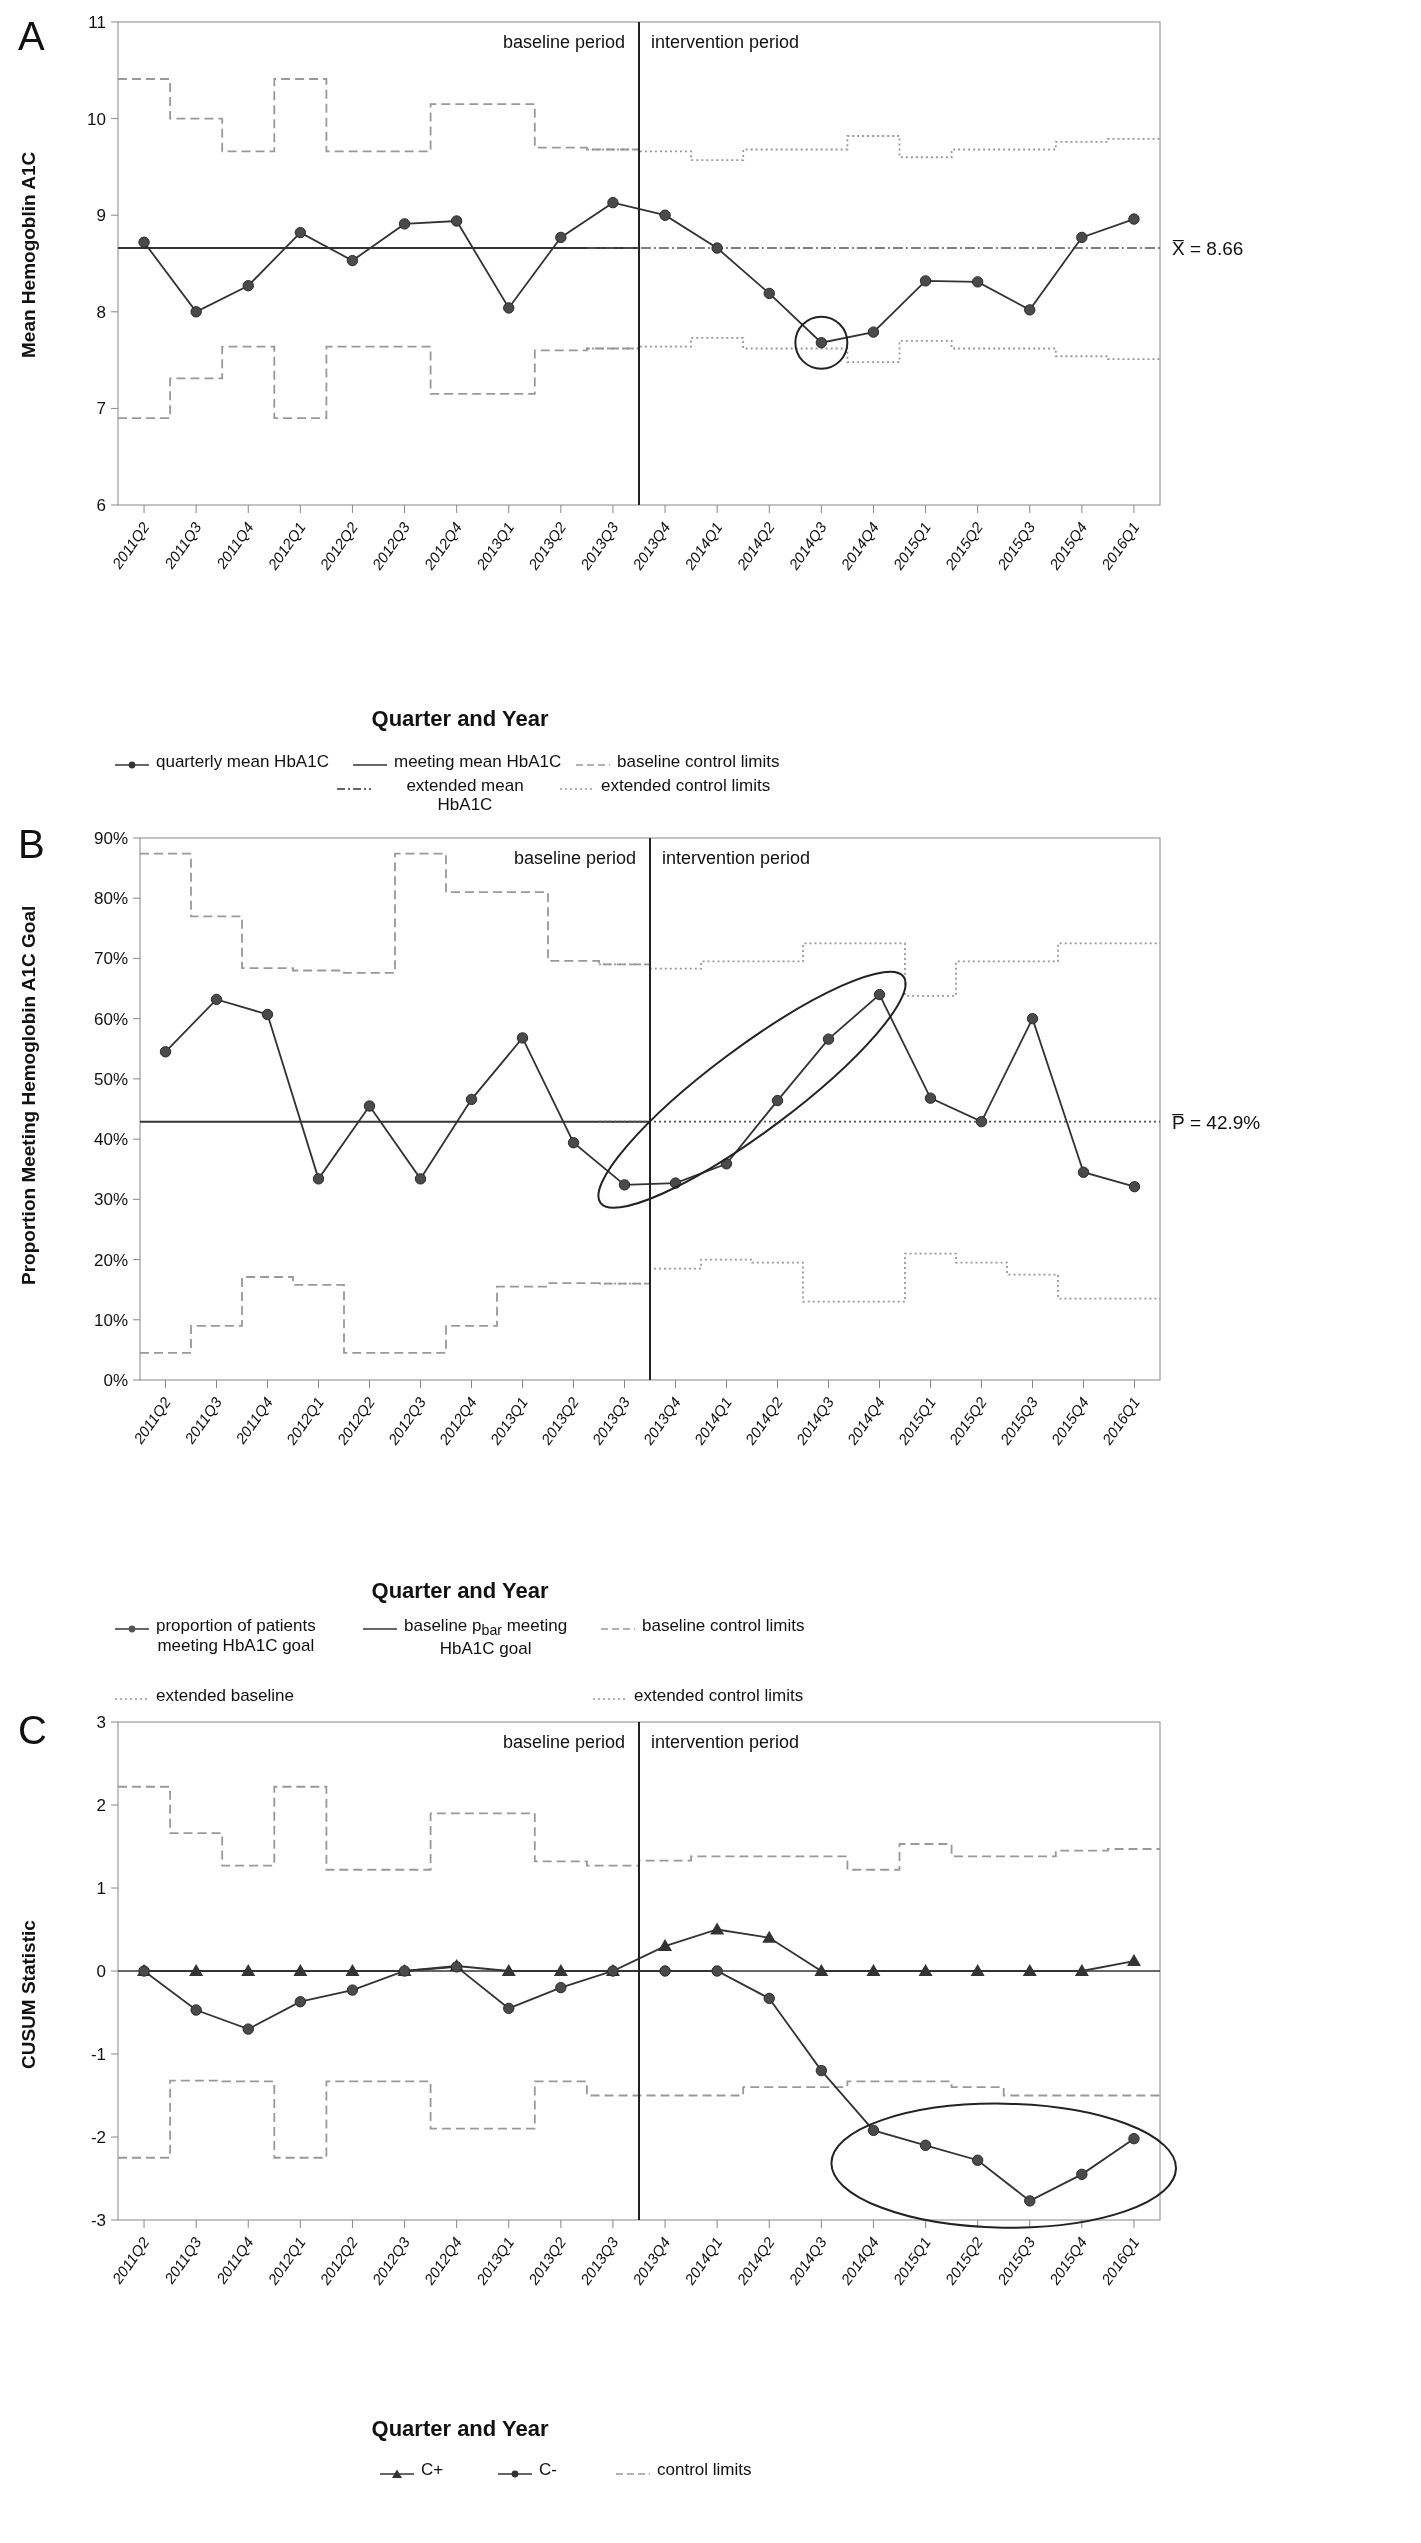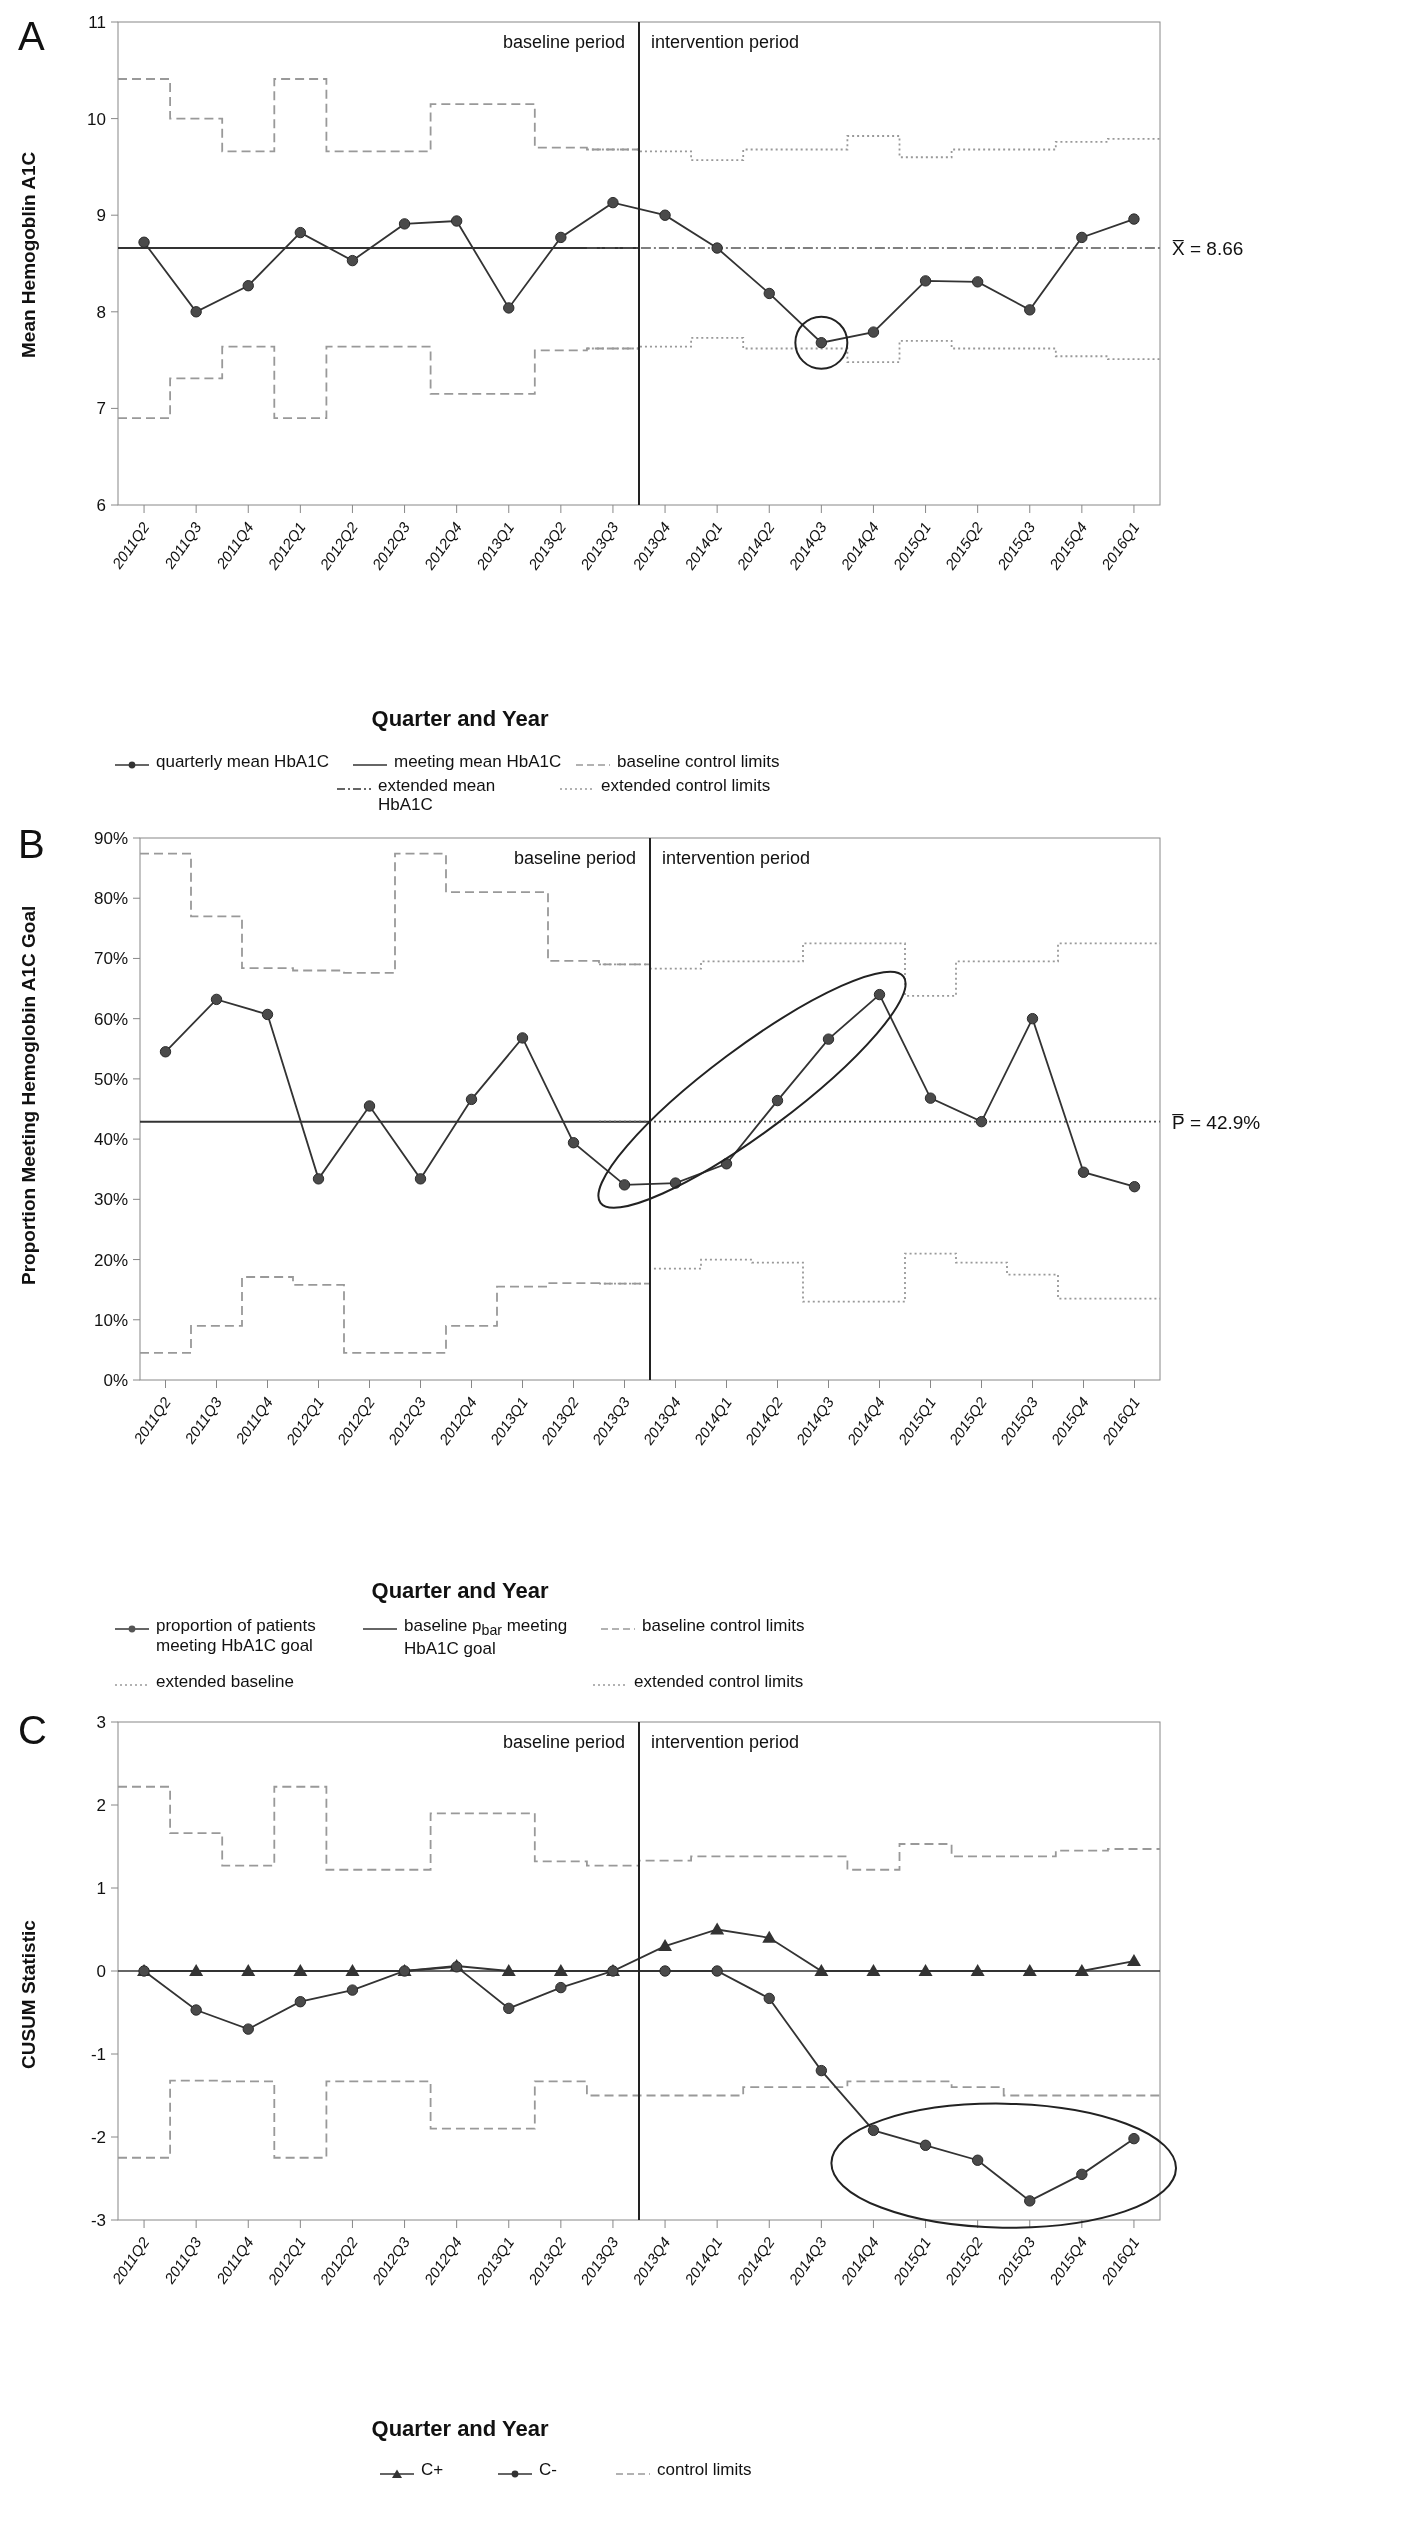--- a/index.html
+++ b/index.html
@@ -4,21 +4,21 @@
 <style>
   html,body{margin:0;padding:0;background:#ffffff;}
   body{width:1421px;height:2543px;font-family:"Liberation Sans",sans-serif;color:#111;position:relative;}
   .panel{position:relative;width:1421px;}
   .panel-letter{position:absolute;font-size:40px;font-weight:400;color:#111;font-family:"Liberation Sans",sans-serif;}
   .ylabel{position:absolute;font-size:19px;font-weight:bold;writing-mode:vertical-rl;transform:rotate(180deg);text-align:center;letter-spacing:0px;}
   .xlabel{position:absolute;font-size:22px;font-weight:bold;text-align:center;}
   svg{display:block;}
   .legend{position:absolute;font-size:17px;color:#111;}
   .legend-row{display:flex;align-items:flex-start;gap:8px;margin-bottom:4px;}
-  .legend-item{display:flex;align-items:flex-start;gap:7px;}
+  .legend-item{display:flex;align-items:flex-start;gap:7px;text-align:center;}
   .legend-text{line-height:1.15;}
   .swatch{flex:0 0 auto;margin-top:8px;}
 </style>
 </head>
 <body>
 
 <div class="panel" style="height:810px;">
   <div class="panel-letter" style="left:18px;top:14px;">A</div>
   <div class="ylabel" style="left:18px;top:95px;height:320px;">Mean Hemogoblin A1C</div>
   <svg id="svgA" width="1421" height="620">
@@ -262,21 +262,21 @@
           </svg>
         <span class="legend-text">baseline p<sub>bar</sub> meeting<br>HbA1C goal</span>
       </div>
       <div class="legend-item" style="width:230px;">
         <svg class="swatch" width="34" height="10">
             <line x1="0" y1="5" x2="34" y2="5" stroke="#999" stroke-width="1.6" stroke-dasharray="7,4"></line>
           </svg>
         <span class="legend-text">baseline control limits</span>
       </div>
     </div>
-    <div class="legend-row" style="margin-top:14px;">
+    <div class="legend-row" style="margin-top:28px;">
       <div class="legend-item" style="width:240px;">
         <svg class="swatch" width="34" height="10">
             <line x1="0" y1="5" x2="34" y2="5" stroke="#999" stroke-width="1.6" stroke-dasharray="2,3"></line>
           </svg>
         <span class="legend-text">extended baseline</span>
       </div>
       <div class="legend-item" style="width:230px;margin-left:230px;">
         <svg class="swatch" width="34" height="10">
             <line x1="0" y1="5" x2="34" y2="5" stroke="#999" stroke-width="1.6" stroke-dasharray="2,3"></line>
           </svg>

